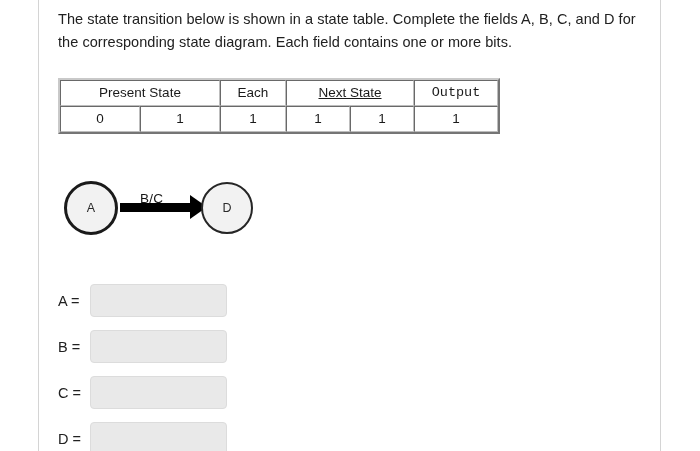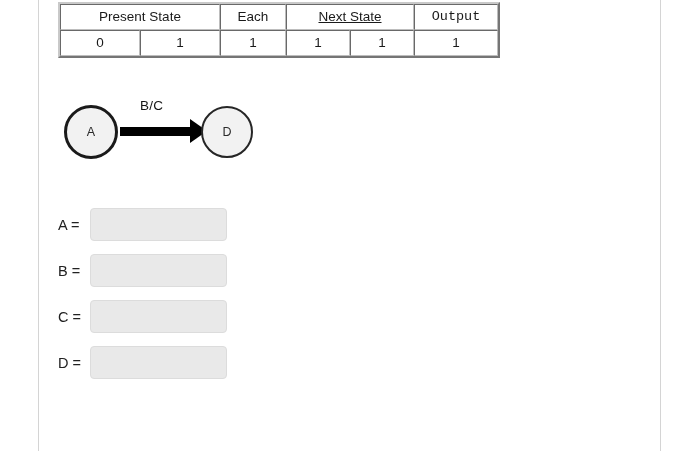--- a/index.html
+++ b/index.html
@@ -38,21 +38,21 @@
   .prompt {
     font-size: 14.5px;
     line-height: 23px;
     color: #212121;
     margin: 8px 0 0 0;
     letter-spacing: 0.05px;
   }
 
   
   .table-wrap {
-    margin-top: 2px;
+    margin-top: 24px;
   }
   table.state-table {
     border-collapse: separate;
     border-spacing: 0;
     border: 2px outset #c9c9c9;
     background: #ffffff;
     font-size: 13.5px;
     color: #1a1a1a;
   }
   table.state-table td {
@@ -115,21 +115,21 @@
     top: 28px;
     width: 0;
     height: 0;
     border-top: 12.5px solid transparent;
     border-bottom: 12.5px solid transparent;
     border-left: 17px solid #000000;
   }
   .arrow-label {
     position: absolute;
     left: 82px;
-    top: 7px;
+    top: 24px;
     font-size: 13.5px;
     color: #151515;
     letter-spacing: 0.2px;
   }
 
   
   .fields {
     margin-top: 25px;
   }
   .field-row {
@@ -158,20 +158,21 @@
   }
 </style>
 </head>
 <body>
 
 <div class="rule rule-left"></div>
 <div class="rule rule-right"></div>
 
 <div class="content">
 
+  <p class="prompt">The state transition below is shown in a state table. Complete the fields A, B, C, and D for the corresponding state diagram. Each field contains one or more bits.</p>
 
   <div class="table-wrap">
     <table class="state-table">
       <tbody>
         <tr>
           <td class="h-ps" colspan="2">Present State</td>
           <td class="h-in">Each</td>
           <td class="h-ns" colspan="2">Next State</td>
           <td class="h-out">Output</td>
         </tr>

